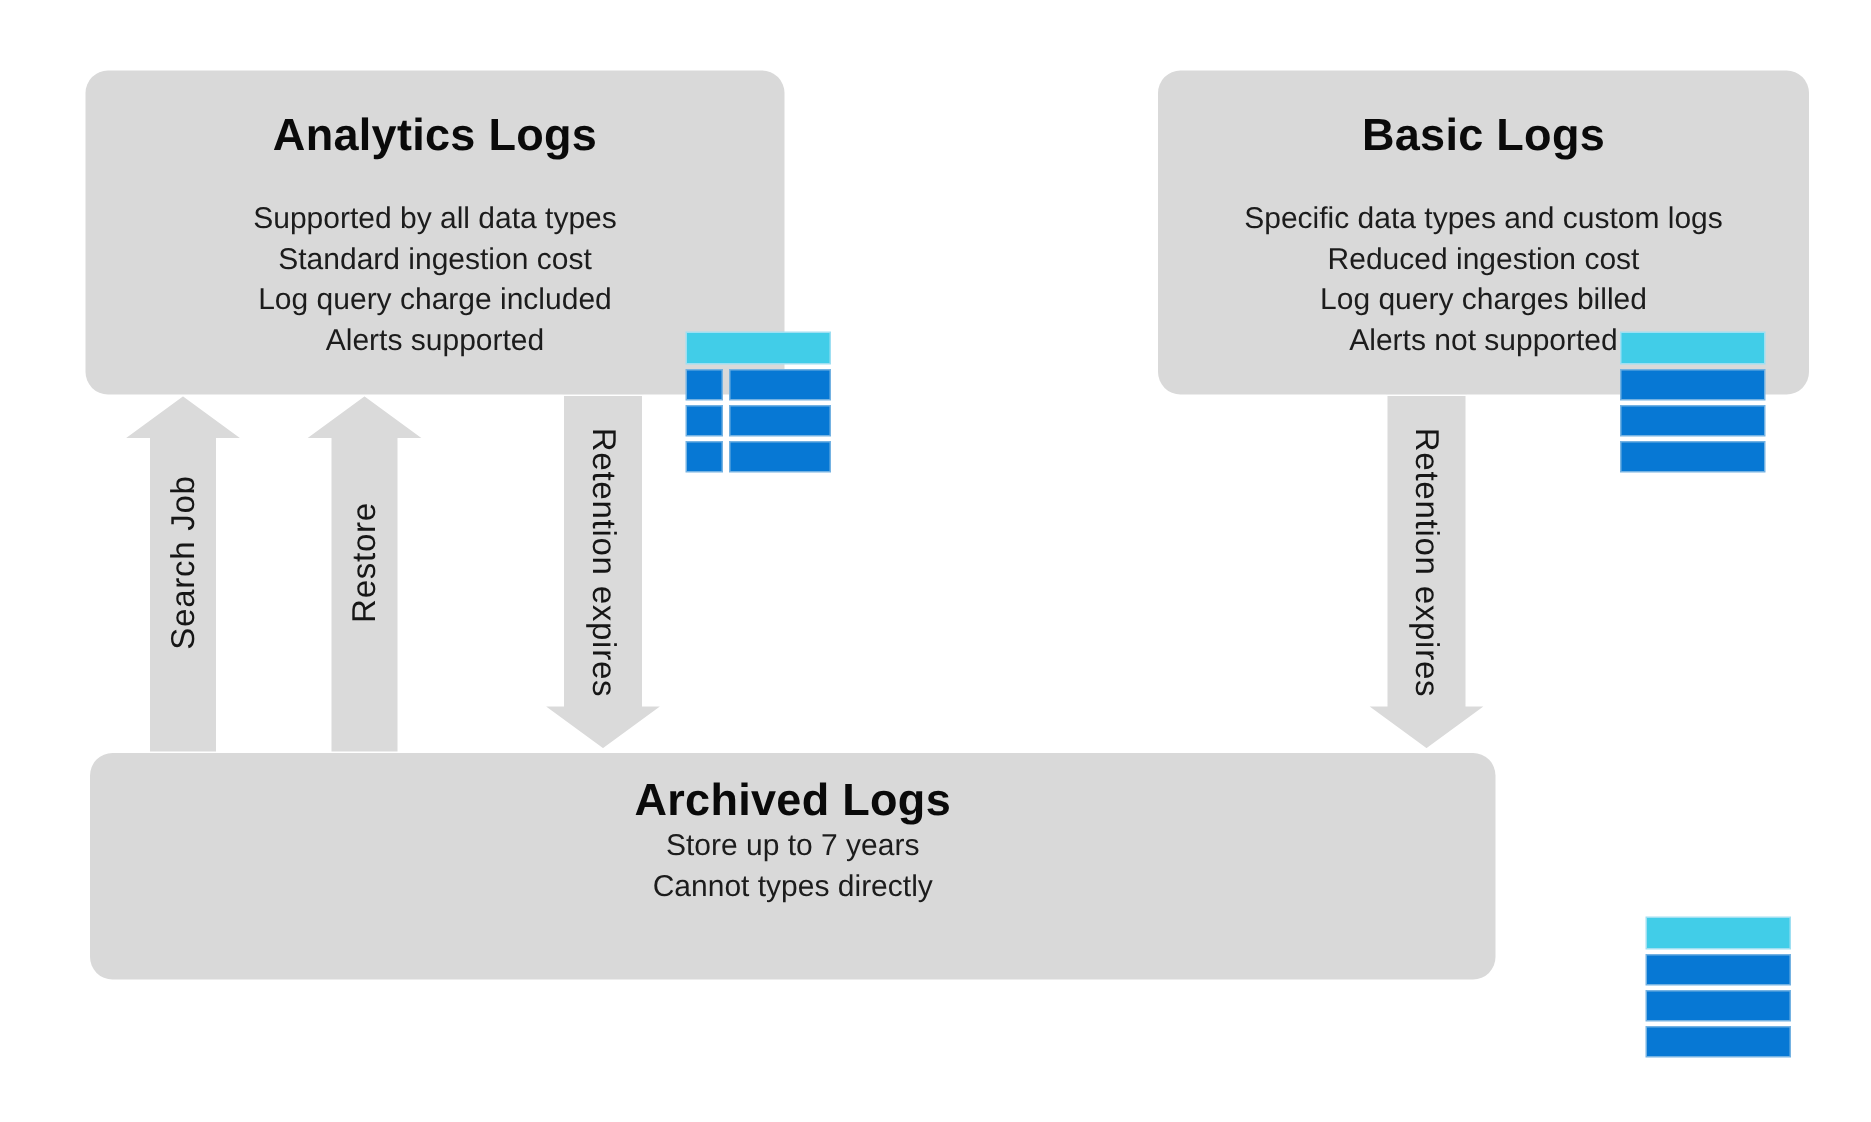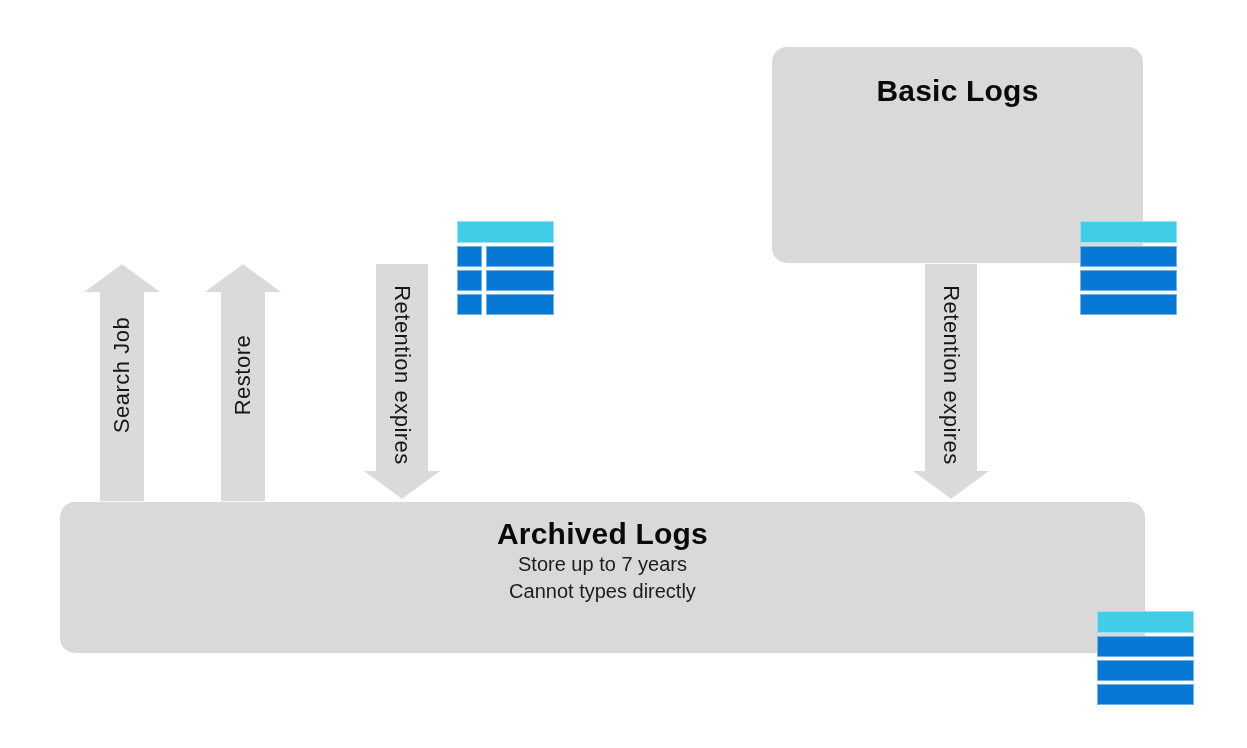--- a/index.html
+++ b/index.html
@@ -37,24 +37,24 @@
   .box .box-lines{margin:0;}
   .box .box-line{
     font-size:20px;
     line-height:27px;
     white-space:nowrap;
     color:var(--text-dark);
   }
   .box-analytics{left:57px;top:47px;width:466px;height:216px;}
   .box-analytics .box-title{padding-top:27px;}
   .box-analytics .box-lines{margin-top:25px;}
-  .box-basic{left:772px;top:47px;width:371px;height:216px;}
+  .box-basic{left:772px;top:47px;width:434px;height:216px;}
   .box-basic .box-title{padding-top:27px;}
   .box-basic .box-lines{margin-top:25px;}
-  .box-archived{left:60px;top:502px;width:1085px;height:151px;}
+  .box-archived{left:60px;top:502px;width:937px;height:151px;}
   .box-archived .box-title{padding-top:15px;}
   .box-archived .box-lines{}
 
   
   .arrow{position:absolute;width:84px;}
   .arrow svg{position:absolute;left:0;top:0;display:block;}
   .arrow .poly{fill:var(--arrow-gray);stroke:#ffffff;stroke-width:2;}
   .arrow-search{left:80px;top:262px;height:241px;}
   .arrow-restore{left:201px;top:262px;height:241px;}
   .arrow-retention-left{left:360px;top:263px;height:238px;}
@@ -113,23 +113,38 @@
     <span class="vlabel down">Retention expires</span>
   </div>
 
   <div class="arrow arrow-retention-right">
     <svg width="84" height="238" viewBox="0 0 84 238">
       <polygon class="poly" points="15,0 69,0 69,207 83,207 42,237 1,207 15,207"></polygon>
     </svg>
     <span class="vlabel down">Retention expires</span>
   </div>
 
+  <div class="box box-analytics">
+    <h2 class="box-title">Analytics Logs</h2>
+    <div class="box-lines">
+      <div class="box-line">Supported by all data types</div>
+      <div class="box-line">Standard ingestion cost</div>
+      <div class="box-line">Log query charge included</div>
+      <div class="box-line">Alerts supported</div>
+    </div>
+  </div>
 
   <div class="box box-basic">
     <h2 class="box-title">Basic Logs</h2>
+    <div class="box-lines">
+      <div class="box-line">Specific data types and custom logs</div>
+      <div class="box-line">Reduced ingestion cost</div>
+      <div class="box-line">Log query charges billed</div>
+      <div class="box-line">Alerts not supported</div>
+    </div>
   </div>
 
   <div class="box box-archived">
     <h2 class="box-title">Archived Logs</h2>
     <div class="box-lines">
       <div class="box-line">Store up to 7 years</div>
       <div class="box-line">Cannot types directly</div>
     </div>
   </div>
 

